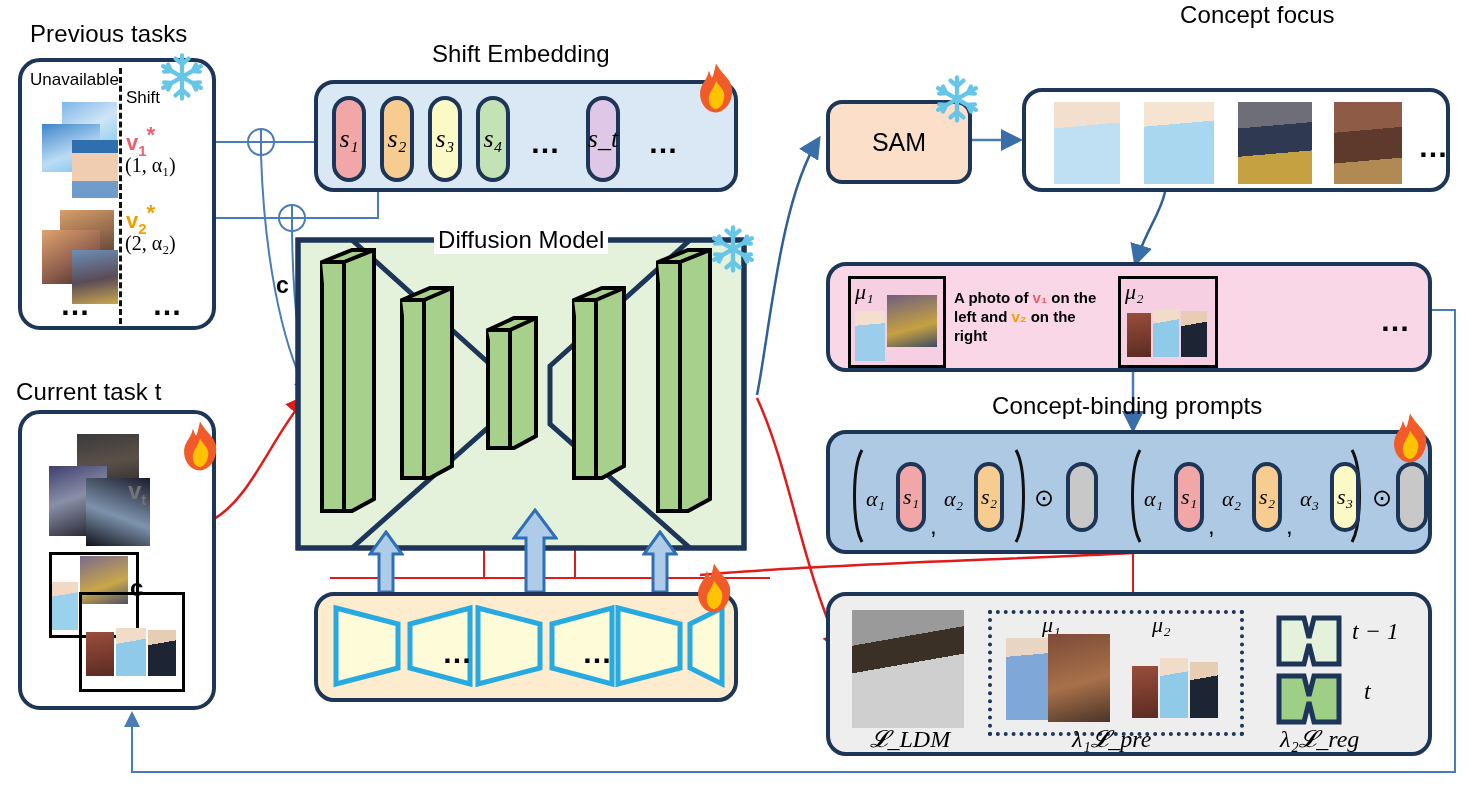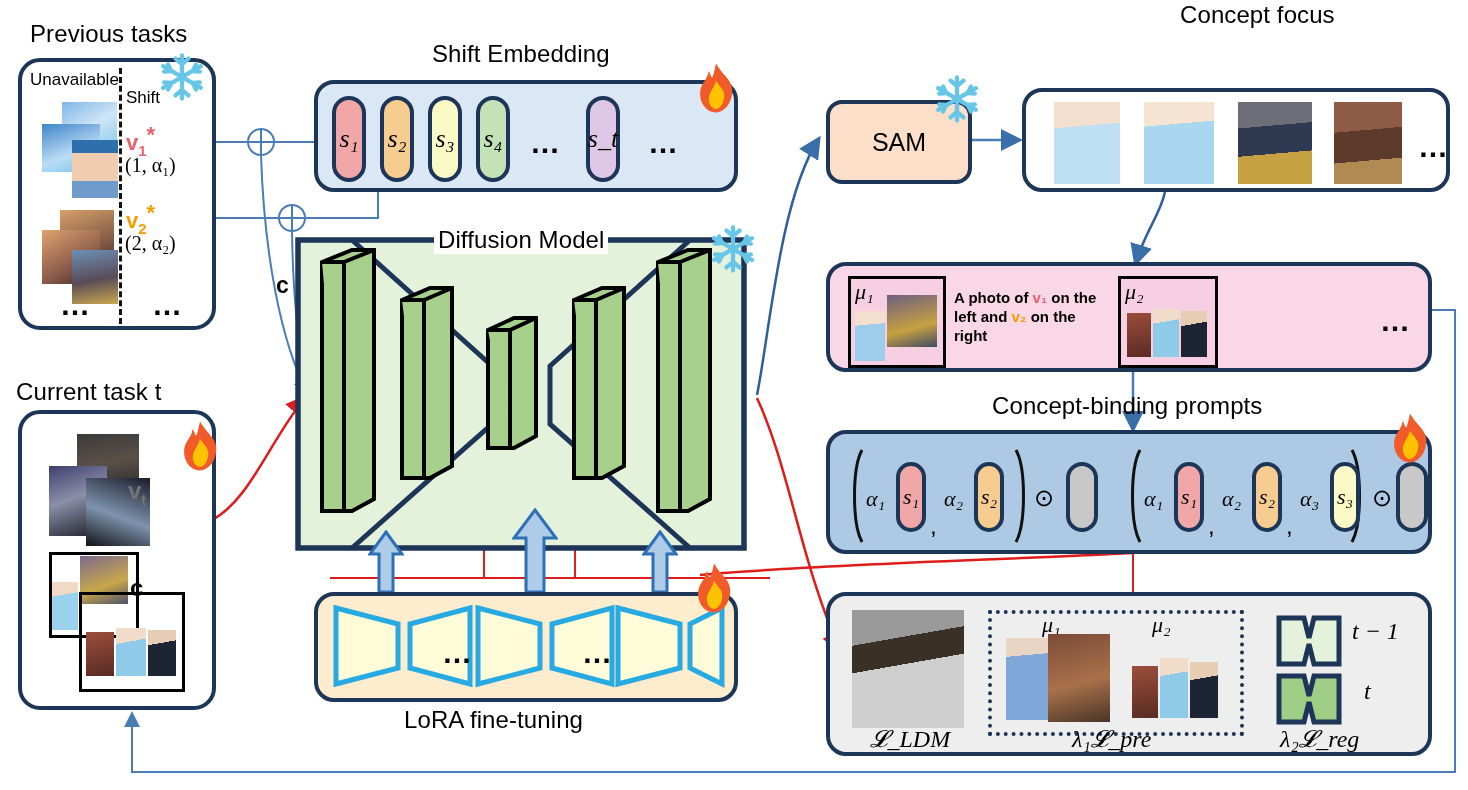--- a/index.html
+++ b/index.html
@@ -211,21 +211,20 @@
           <path d="M92,28 L152,12 L152,88 L92,72 Z"></path>
         <path d="M160,12 L222,28 L222,72 L160,88 Z"></path>
           <path d="M234,28 L294,12 L294,88 L234,72 Z"></path>
         <path d="M300,12 L362,28 L362,72 L300,88 Z"></path>
           <path d="M372,28 L404,12 L404,88 L372,72 Z"></path>
       </g>
     </svg>
     <div class="dots" style="left:124px;top:42px;">…</div>
     <div class="dots" style="left:264px;top:42px;">…</div>
   </div>
-  <div class="ttl abs" style="left:404px;top:706px;">LoRA fine-tuning</div>
   <svg class="flame" style="left:692px;top:562px;" viewBox="0 0 60 72">
     <path d="M30,2 C40,20 56,26 52,46 C49,63 37,70 30,70 C21,70 9,62 8,46 C7,30 18,26 20,12 C25,22 24,30 30,2 Z" fill="#f15a29"></path>
     <path d="M30,26 C36,36 44,40 41,51 C39,61 34,65 30,65 C25,65 20,60 20,51 C20,42 27,38 30,26 Z" fill="#fdc300"></path>
   </svg>
 
   <div class="box" style="left:826px;top:100px;width:146px;height:84px;background:#fbdfc9;border-radius:16px;
               display:flex;align-items:center;justify-content:center;">
     <span style="font-size:25px;">SAM</span>
   </div>
   <svg class="snow" style="left:930px;top:72px;" viewBox="0 0 100 100">

